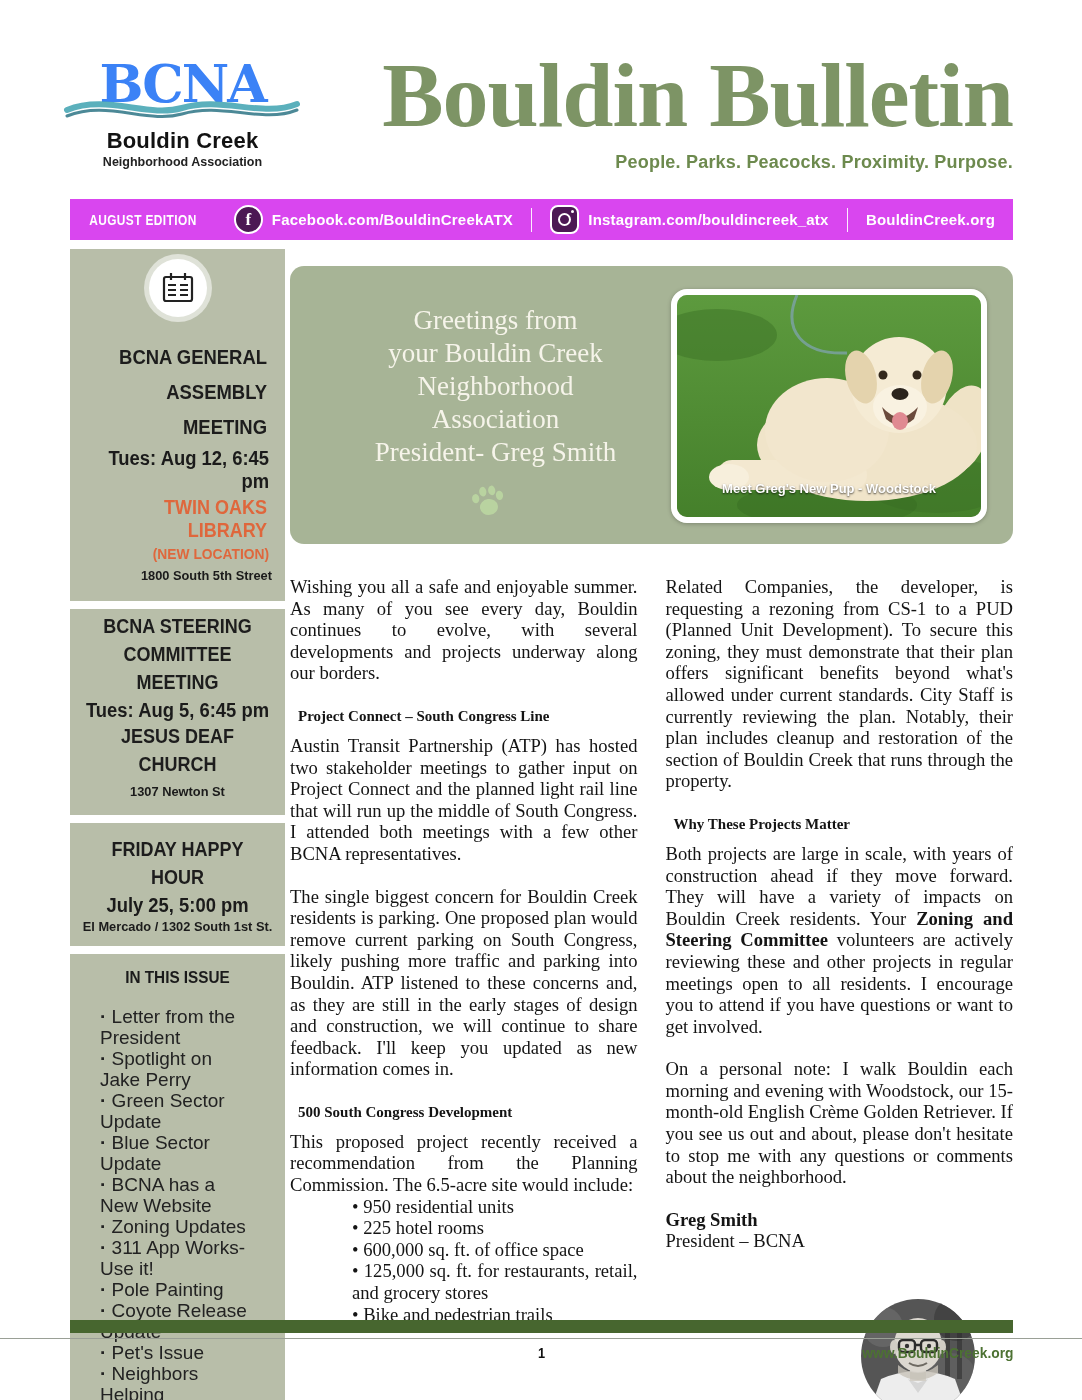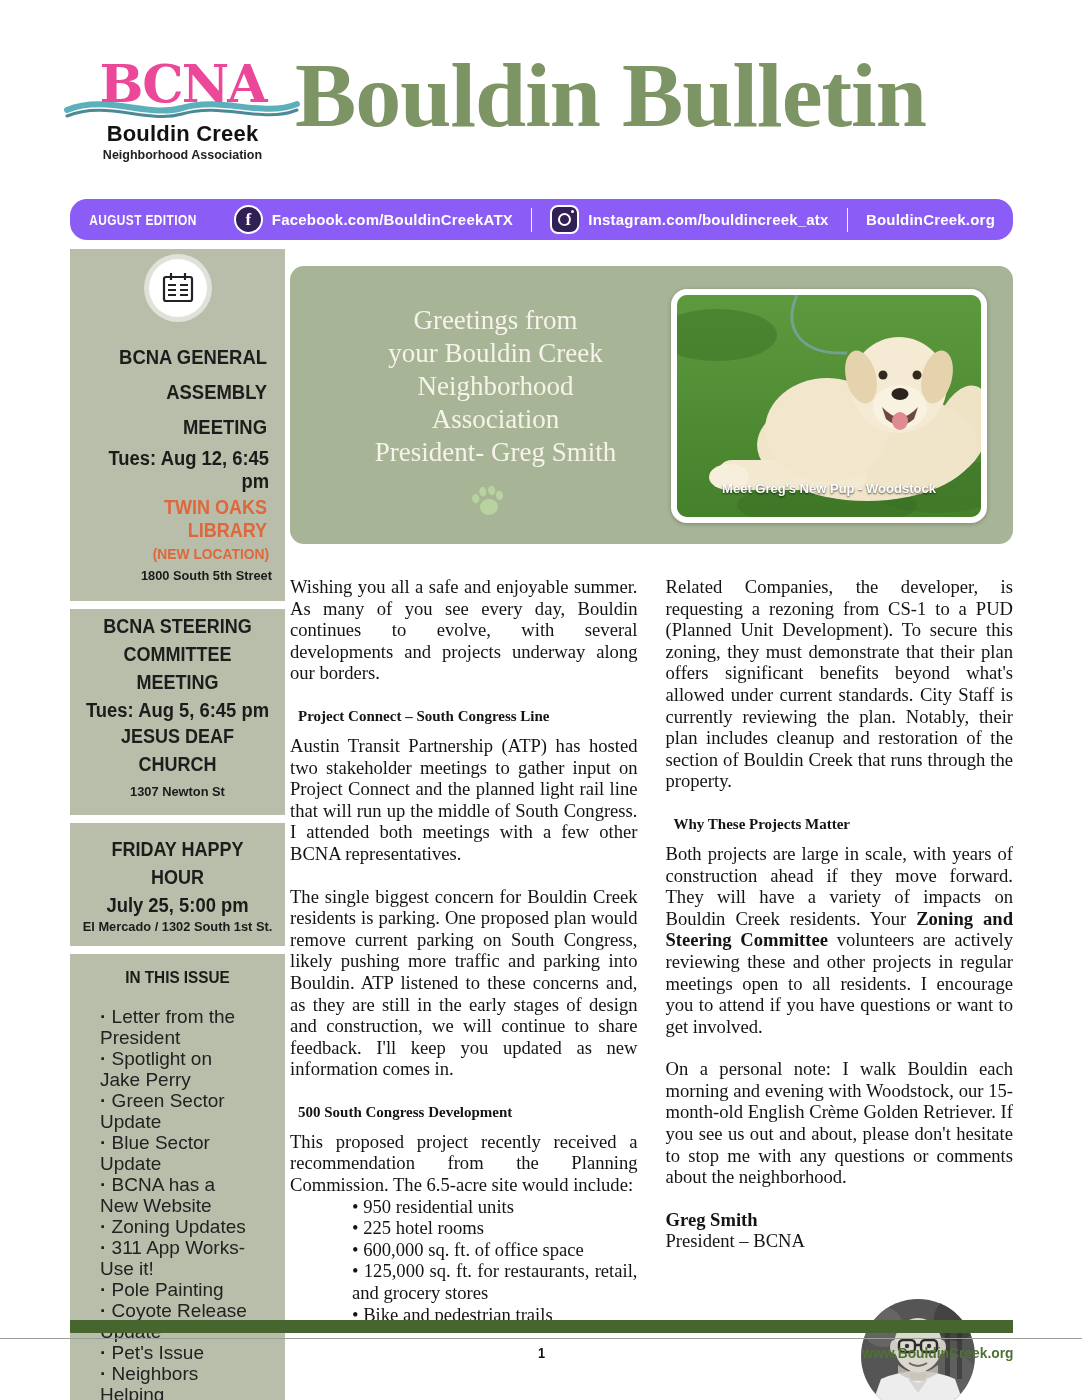--- a/index.html
+++ b/index.html
@@ -3,32 +3,32 @@
 <meta charset="utf-8">
 <style>
   html,body{margin:0;padding:0;background:#fff;}
   .page{position:relative;width:1082px;height:1400px;background:#fff;overflow:hidden;
         font-family:"Liberation Sans",sans-serif;color:#1b1b1b;}
 
   
   .header{position:absolute;top:58px;left:70px;right:69px;height:138px;display:flex;}
   .logo{width:225px;position:relative;}
   .logo-acronym{font-family:"DejaVu Serif",serif;font-weight:bold;font-size:52px;line-height:1;
-                color:#ec4899;letter-spacing:-2px;text-align:center;position:relative;z-index:1;}
+                color:#3b82f6;letter-spacing:-2px;text-align:center;position:relative;z-index:1;}
   .logo-wave{position:absolute;top:30px;left:-8px;z-index:2;}
-  .logo-name{font-size:22px;font-weight:800;color:#121212;text-align:center;margin-top:11px;letter-spacing:.2px;}
+  .logo-name{font-size:22px;font-weight:800;color:#121212;text-align:center;margin-top:18px;letter-spacing:.2px;}
   .logo-subname{font-size:12.5px;font-weight:600;color:#222;text-align:center;margin-top:1px;}
-  .header-right{flex:1;display:flex;flex-direction:row;justify-content:flex-start;}
+  .header-right{flex:1;display:flex;flex-direction:column;justify-content:flex-start;}
   .bulletin-title{font-family:"Liberation Serif",serif;font-weight:bold;font-size:92px;line-height:98px;
                   color:#7d9465;text-align:right;letter-spacing:-1px;margin-top:-12px;}
   .tagline{font-size:18px;font-weight:bold;color:#6d8a4e;text-align:right;margin-top:8px;letter-spacing:.2px;}
 
   
-  .socialbar{position:absolute;top:199px;left:70px;right:69px;height:41px;background:#8b5cf6;
-             display:flex;align-items:center;color:#fff;border-radius:17px;}
+  .socialbar{position:absolute;top:199px;left:70px;right:69px;height:41px;background:#d946ef;
+             display:flex;align-items:center;color:#fff;}
   .edition{width:215px;text-align:center;font-weight:bold;font-size:14.5px;letter-spacing:.5px;
            transform:scaleX(.82);transform-origin:center;white-space:nowrap;}
   .soc-group{display:flex;align-items:center;gap:9px;padding:0 18px;}
   .soc-label{font-weight:bold;font-size:15px;letter-spacing:.2px;text-align:right;}
   .soc-div{width:2px;height:24px;background:#fff;opacity:.9;}
   .fb-icon{width:25px;height:25px;border:2px solid #fff;border-radius:50%;background:rgba(0,0,0,.65);
            display:flex;align-items:center;justify-content:center;color:#fff;font-weight:bold;
            font-family:"Liberation Serif",serif;font-size:17px;}
   .ig-icon{width:25px;height:25px;border:2px solid #fff;border-radius:8px;background:rgba(0,0,0,.65);
            position:relative;}
@@ -101,20 +101,21 @@
       <div class="logo-acronym">BCNA</div>
       <svg class="logo-wave" width="240" height="40" viewBox="0 0 240 40">
         <path d="M5,22 C45,6 85,30 120,20 C160,8 200,30 235,16" fill="none" stroke="#49a7b5" stroke-width="6" stroke-linecap="round" opacity=".9"></path>
         <path d="M5,28 C45,12 85,36 120,26 C160,14 200,36 235,22" fill="none" stroke="#1f6b7d" stroke-width="3" stroke-linecap="round" opacity=".8"></path>
       </svg>
       <div class="logo-name">Bouldin Creek</div>
       <div class="logo-subname">Neighborhood Association</div>
     </div>
     <div class="header-right">
       <div class="bulletin-title">Bouldin Bulletin</div>
+      <div class="tagline">People. Parks. Peacocks. Proximity. Purpose.</div>
     </div>
   </div>
 
   <div class="socialbar">
     <div class="edition">AUGUST EDITION</div>
     <div class="soc-group">
       <span class="fb-icon">f</span>
       <span class="soc-label">Facebook.com/BouldinCreekATX</span>
     </div>
     <div class="soc-div"></div>

